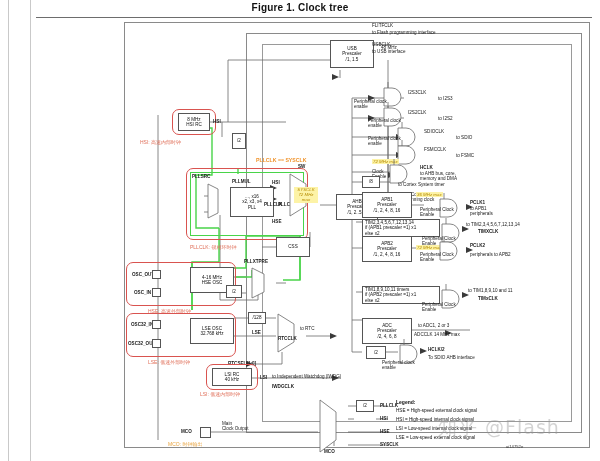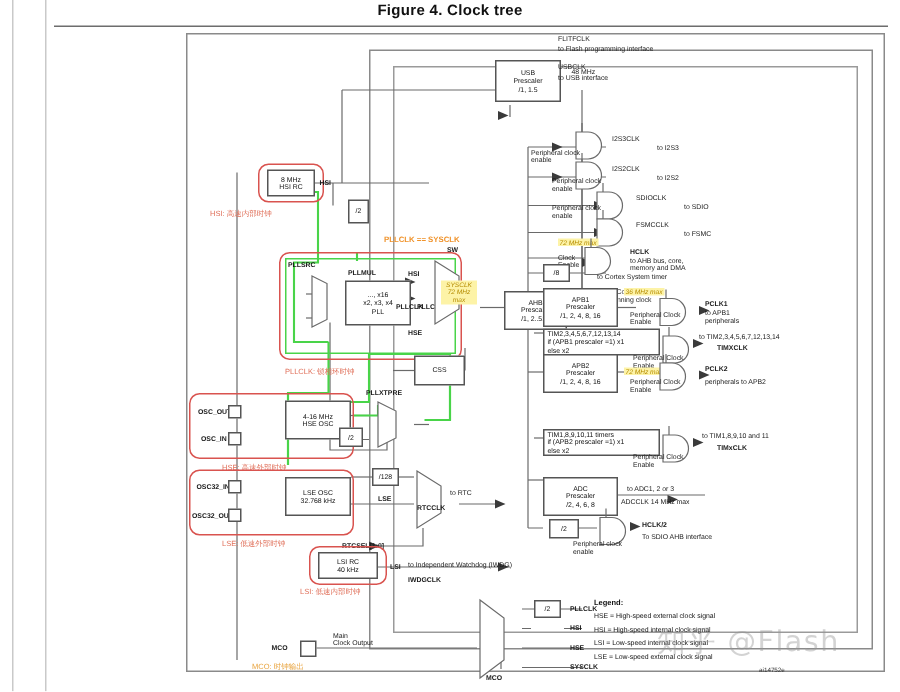--- a/index.html
+++ b/index.html
@@ -38,21 +38,21 @@
   .ar{fill:#3a3a3a;}
 </style>
 </head>
 <body>
 
 <div id="root">
 
   <div class="abs page-left-rule"></div>
   <div class="abs page-left-rule2"></div>
 
-  <div class="abs fig-title">Figure 4. Clock tree</div>
+  <div class="abs fig-title">Figure 1. Clock tree</div>
   <div class="abs title-rule"></div>
 
   <div class="abs outer-box"></div>
   <div class="abs inner-box"></div>
   <div class="abs inner-box2"></div>
 
   <svg class="abs" style="left:0;top:0;width:600px;height:461px;">
 
     <path class="ln" d="M158 115 L158 440"></path>
 

